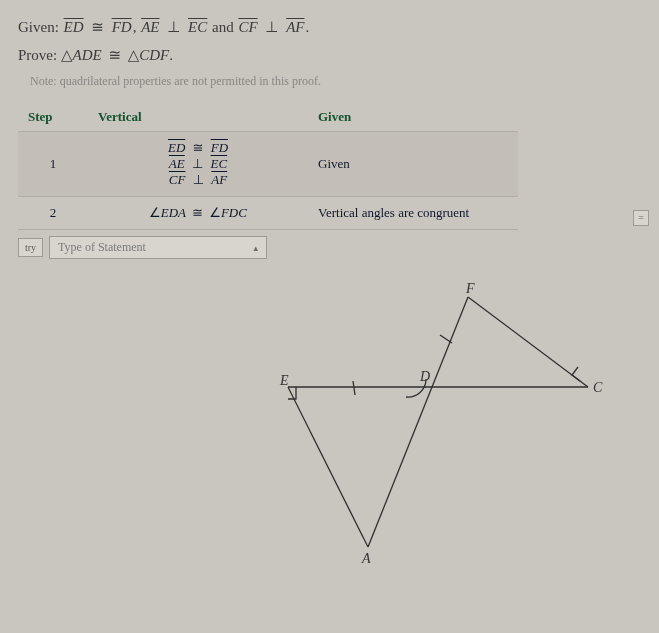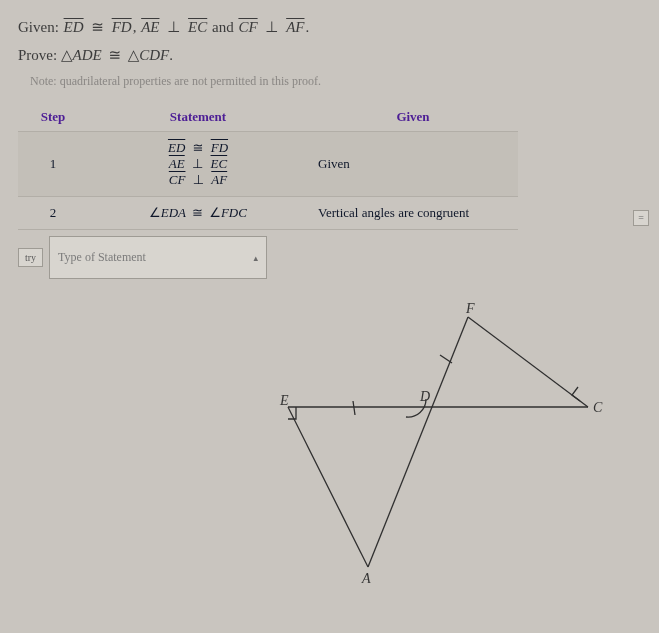--- a/index.html
+++ b/index.html
@@ -9,32 +9,32 @@
     margin:0;
     padding:14px 18px;
     width:659px;
     box-sizing:border-box;
   }
   .line { margin:4px 0 10px; font-size:15px; color:#3c3c3c;}
   .over { text-decoration: overline; display:inline-block; padding:0 1px;}
   .tri { display:inline-block; vertical-align:baseline;}
   .note { font-size:12px; color:#8a8784; margin:6px 12px 14px;}
   table.proof { border-collapse:collapse; width:500px; font-size:13px;}
-  table.proof th { text-align:center; padding:6px 10px; border-bottom:1px solid #b2aea7; font-weight:bold; color:#4c1d95;}
+  table.proof th { text-align:left; padding:6px 10px; border-bottom:1px solid #b2aea7; font-weight:bold; color:#14532d;}
   table.proof td { padding:8px 10px; border-bottom:1px solid #b2aea7; vertical-align:middle; color:#0f172a;}
   table.proof tr:nth-child(even) td { background:#c3bfb8;}
   .step-col { width:50px; text-align:center;}
   .stmt-col { width:200px; text-align:center;}
   .math { font-style:italic;}
   .ang::before { content:"\2220"; font-style:normal;}
   .cong { font-style:normal; padding:0 3px;}
   .perp { font-style:normal; padding:0 3px;}
   .toolbar { margin-top:6px; display:flex; align-items:center; gap:6px;}
   .try-btn { font-size:10px; background:#d8d5cf; border:1px solid #9e9b94; color:#5a5a5a; padding:3px 6px; border-radius:0; cursor:pointer;}
-  .type-sel { font-size:12px; background:#d8d5cf; border:1px solid #9e9b94; color:#7b7b7b; padding:13px 8px; width:200px; display:flex; justify-content:space-between; align-items:center; cursor:pointer;}
+  .type-sel { font-size:12px; background:#d8d5cf; border:1px solid #9e9b94; color:#7b7b7b; padding:3px 8px; width:200px; display:flex; justify-content:space-between; align-items:center; cursor:pointer;}
   .caret { font-size:9px; color:#6b6b6b;}
   .scroll { position:absolute; right:10px; top:210px; width:14px; height:14px; border:1px solid #9e9b94; background:#d8d5cf; font-size:10px; text-align:center; line-height:14px; color:#666;}
   svg.fig { display:block; margin:18px auto 0 170px;}
   .pt-label { font: italic 14px Georgia, serif; fill:#333;}
 </style>
 </head>
 <body>
 
 <div class="line">
   <span>Given: </span>
@@ -56,21 +56,21 @@
   <span class="cong">≅</span>
   <span class="tri">△</span><span class="math">CDF</span><span>.</span>
 </div>
 
 <div class="note">Note: quadrilateral properties are not permitted in this proof.</div>
 
 <table class="proof">
   <tbody>
       <tr>
     <th class="step-col">Step</th>
-    <th class="stmt-col">Statement</th>
+    <th class="stmt-col">Vertical</th>
     <th>Given</th>
   </tr>
   <tr>
     <td class="step-col">1</td>
     <td class="stmt-col math">
       <div><span class="over">ED</span> <span class="cong">≅</span> <span class="over">FD</span></div>
       <div><span class="over">AE</span> <span class="perp">⊥</span> <span class="over">EC</span></div>
       <div><span class="over">CF</span> <span class="perp">⊥</span> <span class="over">AF</span></div>
     </td>
     <td>Given</td>

